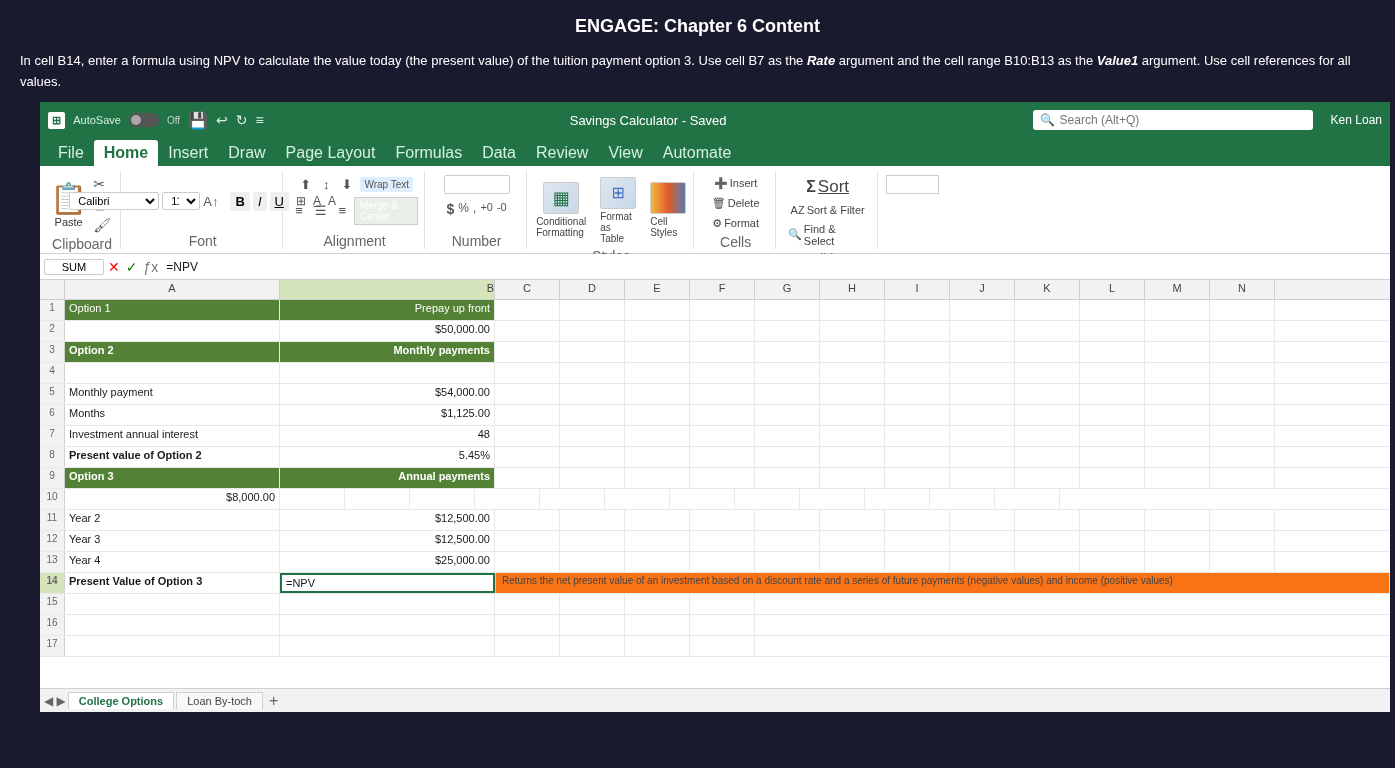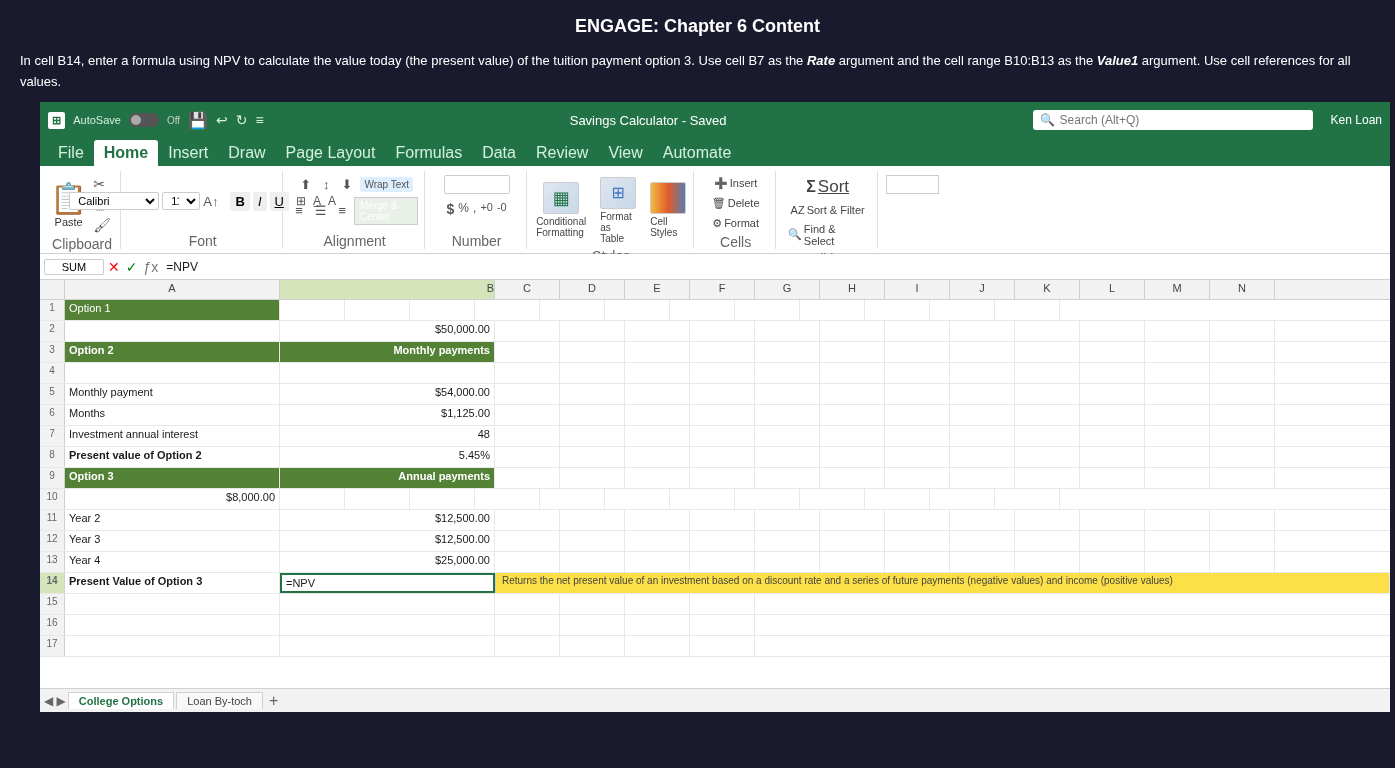--- a/index.html
+++ b/index.html
@@ -597,20 +597,21 @@
       <div class="col-header cell-l">L</div>
       <div class="col-header cell-m">M</div>
       <div class="col-header cell-n">N</div>
     </div>
 
     <div class="grid">
 
       <div class="grid-row">
         <div class="row-num">1</div>
         <div class="cell cell-a green-header">Option 1</div>
+        <div class="cell cell-b green-header">Prepay up front</div>
         <div class="cell cell-c"></div>
         <div class="cell cell-d"></div>
         <div class="cell cell-e"></div>
         <div class="cell cell-f"></div>
         <div class="cell cell-g"></div>
         <div class="cell cell-h"></div>
         <div class="cell cell-i"></div>
         <div class="cell cell-j"></div>
         <div class="cell cell-k"></div>
         <div class="cell cell-l"></div>
@@ -834,21 +835,21 @@
       </div>
 
       <div class="grid-row">
         <div class="row-num" style="background:#d6e4bc; font-weight:bold;">14</div>
         <div class="cell cell-a bold-text">Present Value of Option 3</div>
         <div class="cell cell-b cell-active cell-formula" style="text-align:left; position:relative;">
           <span>=NPV</span>
           
           
         </div>
-        <div class="cell" style="width:900px; background:#fde047; font-size:10px; color:#444; vertical-align:middle; padding:2px 6px; border-left: 1px solid #ccc;">
+        <div class="cell" style="width:900px; background:#f97316; font-size:10px; color:#444; vertical-align:middle; padding:2px 6px; border-left: 1px solid #ccc;">
           Returns the net present value of an investment based on a discount rate and a series of future payments (negative values) and income (positive values)
         </div>
       </div>
 
       <div class="grid-row">
         <div class="row-num">15</div>
         <div class="cell cell-a"></div>
         <div class="cell cell-b"></div>
         <div class="cell cell-c"></div>
         <div class="cell cell-d"></div>

